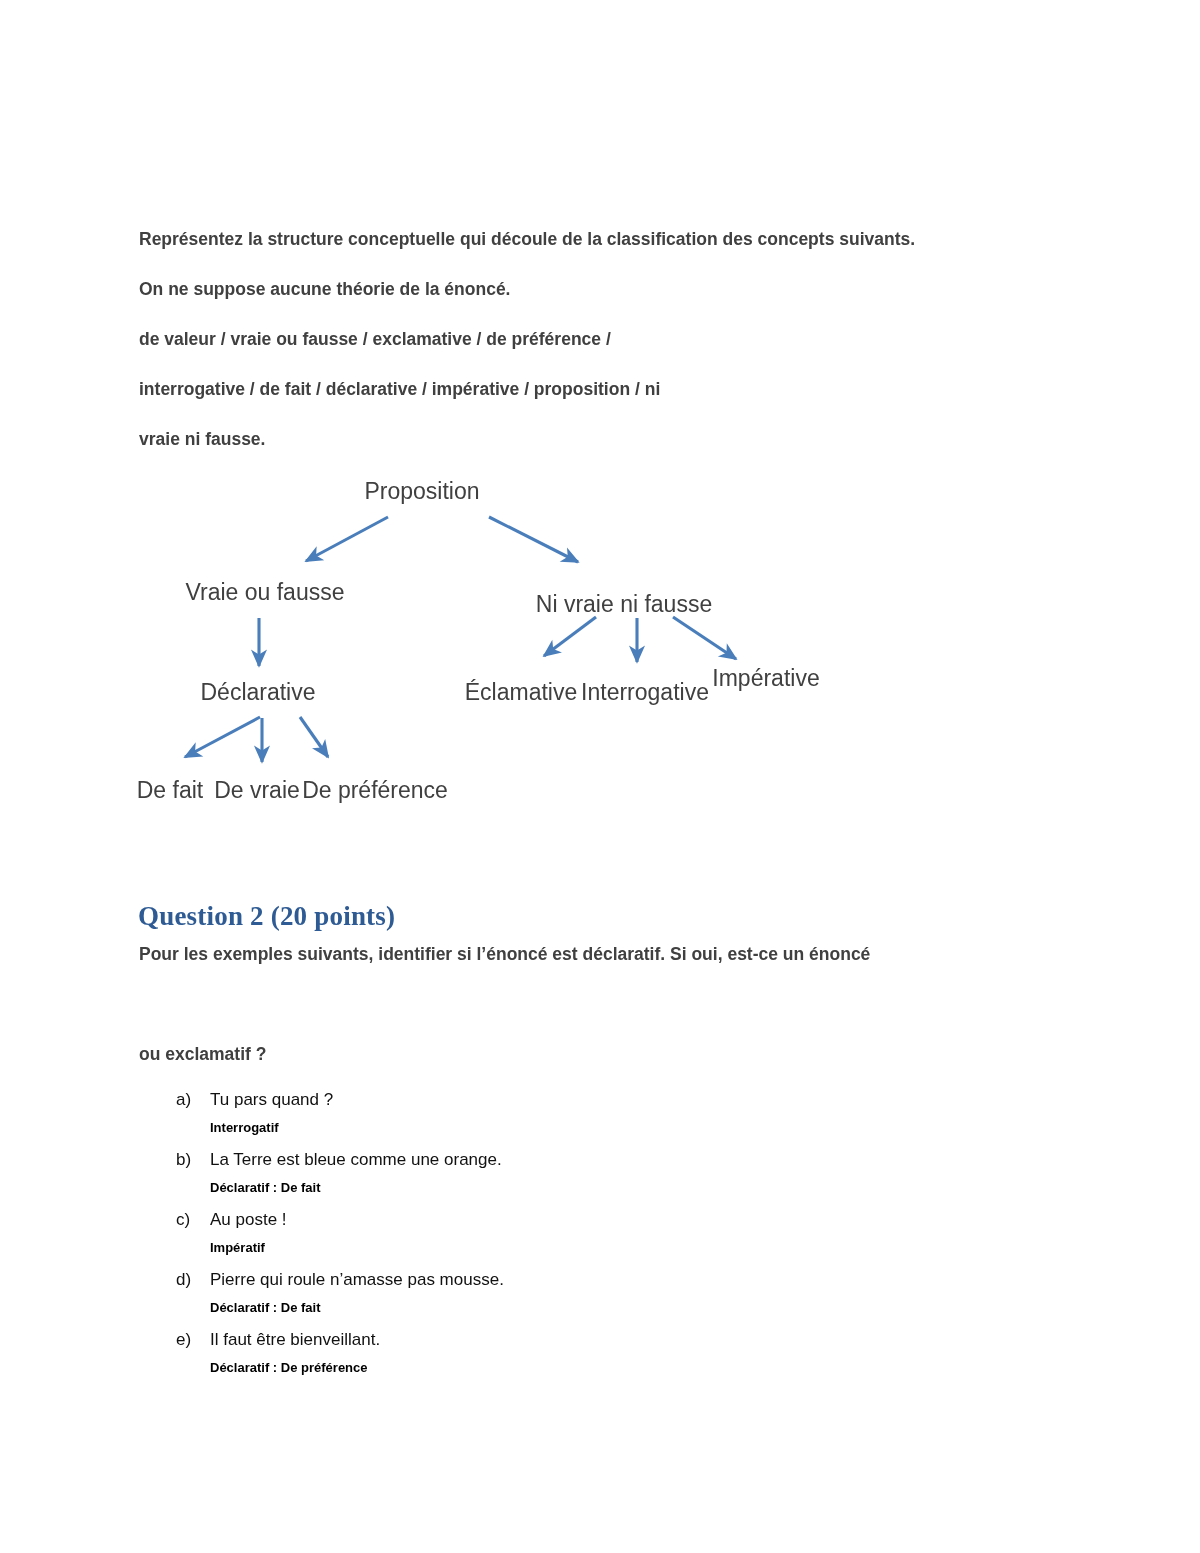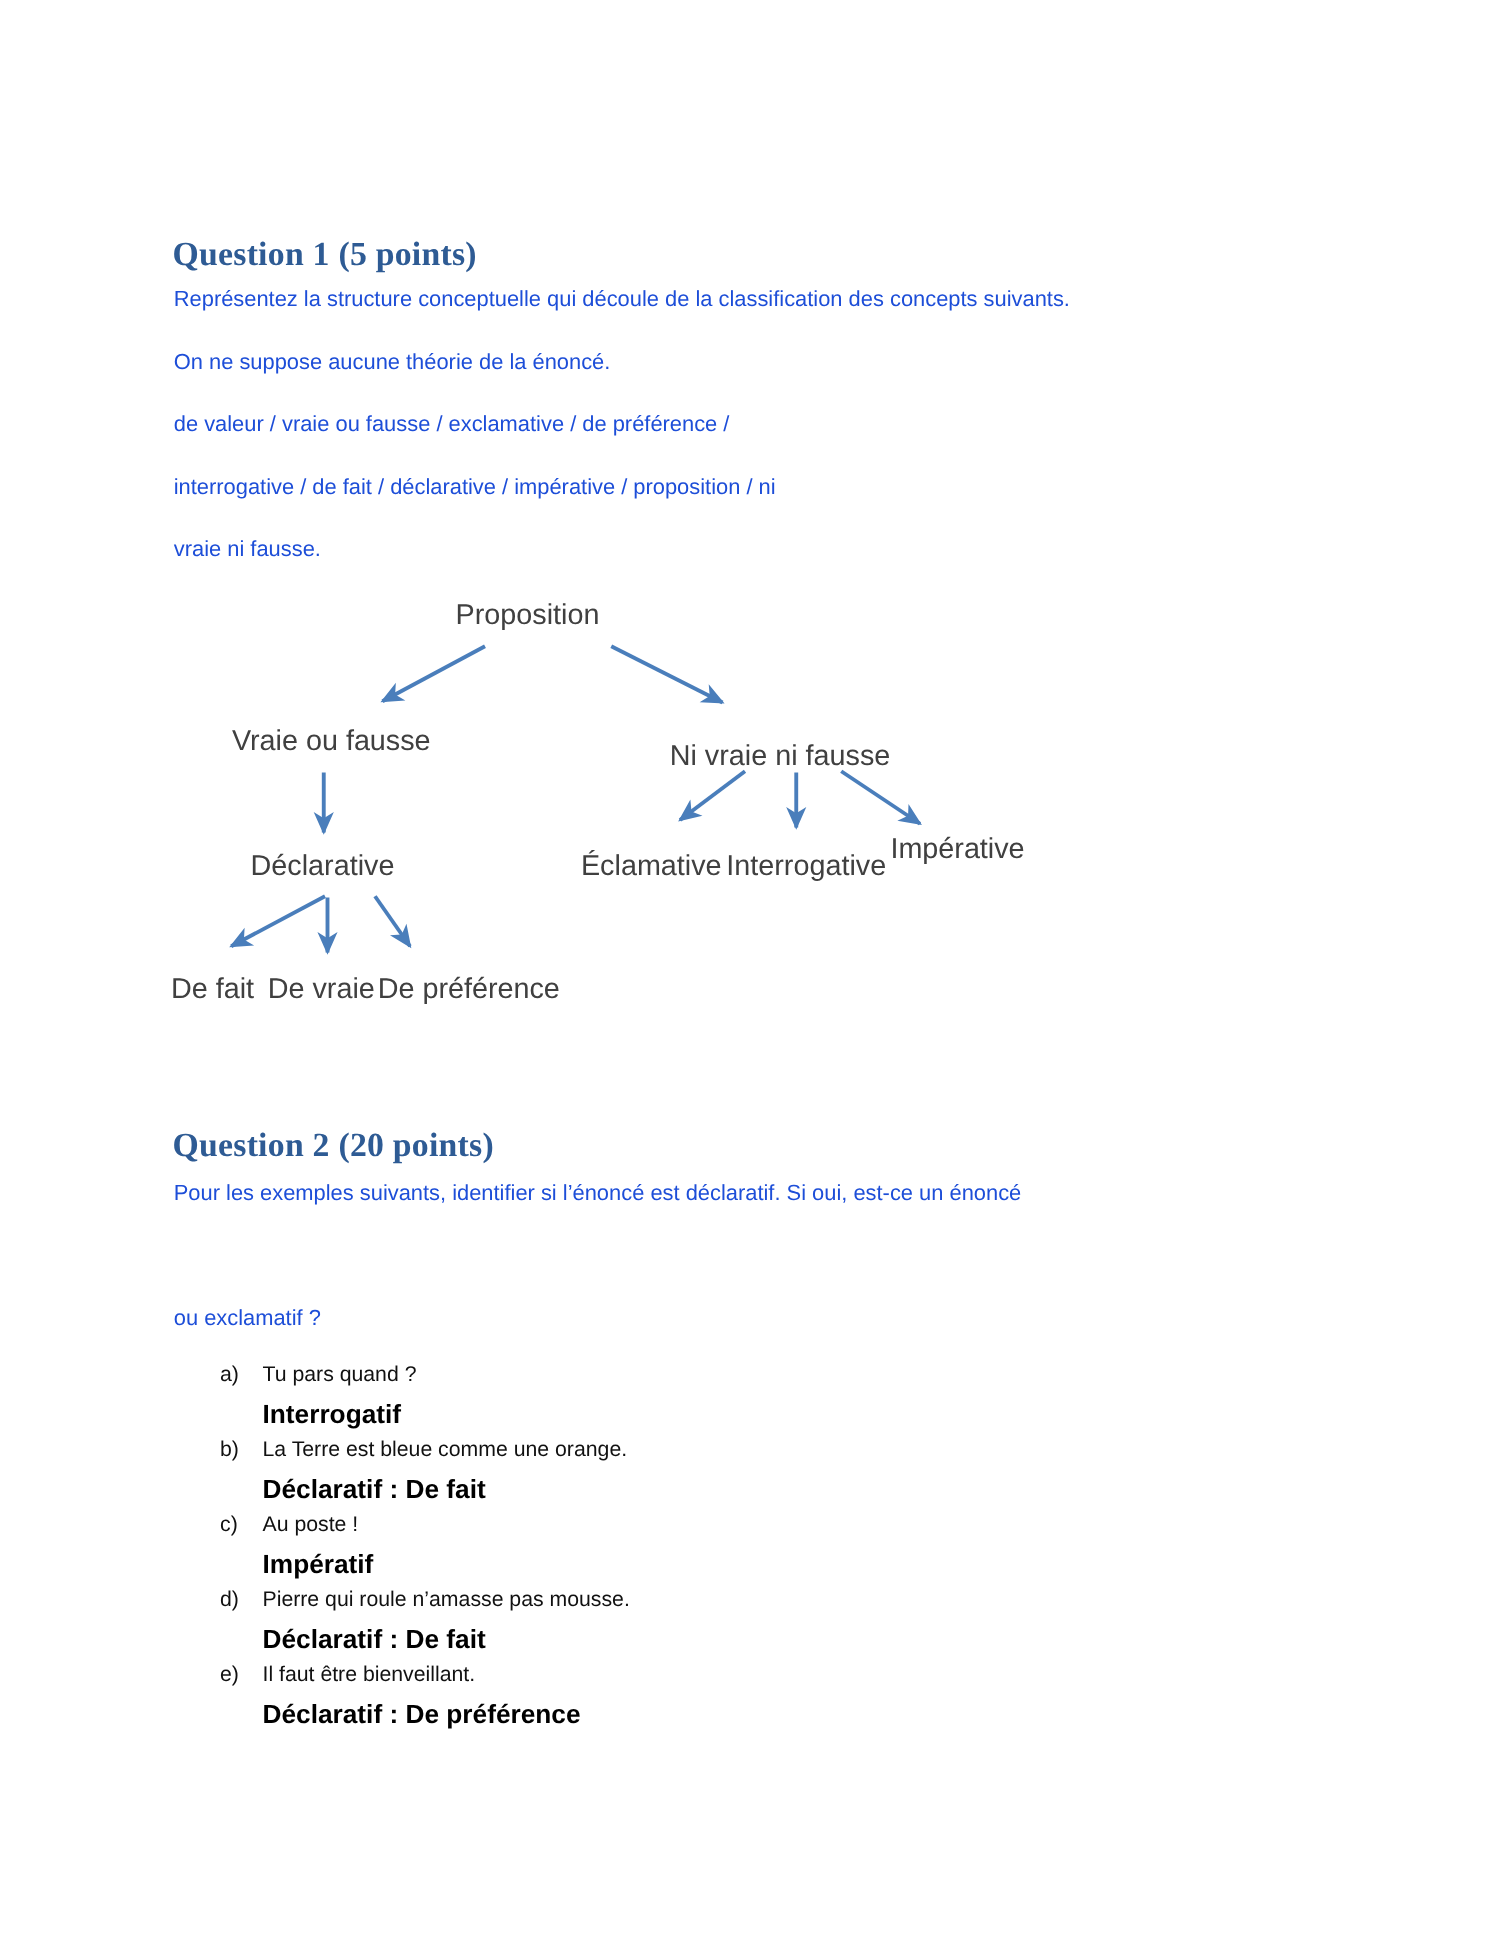--- a/index.html
+++ b/index.html
@@ -30,22 +30,23 @@
   }
   #q1-heading { top: 188px; }
   #q2-heading { top: 901px; }
 
   
   .para {
     position: absolute;
     left: 139px;
     font-size: 17.5px;
     line-height: 22px;
-    color: #1d4ed8;
-    white-space: nowrap;
+    color: #404040;
+    white-space: nowrap;
+    font-weight: bold;
   }
 
   
   .diagram {
     position: absolute;
     left: 0px;
     top: 460px;
     width: 900px;
     height: 360px;
   }
@@ -86,32 +87,31 @@
     position: absolute;
     left: 210px;
     font-size: 17px;
     color: #111111;
     white-space: nowrap;
   }
   .li-answer {
     position: absolute;
     left: 210px;
     top: 30px;
-    font-size: 21px;
+    font-size: 13px;
     font-weight: bold;
     color: #000000;
     white-space: nowrap;
   }
 </style>
 </head>
 <body>
 
 <div class="page">
 
-  <div class="q-heading" id="q1-heading">Question 1 (5 points)</div>
 
   <div class="para" style="top:228px;">Représentez la structure conceptuelle qui découle de la classification des concepts suivants.</div>
   <div class="para" style="top:278px;">On ne suppose aucune théorie de la énoncé.</div>
   <div class="para" style="top:378px;">interrogative / de fait / déclarative / impérative / proposition / ni</div>
   <div class="para" style="top:328px;">de valeur / vraie ou fausse / exclamative / de préférence /</div>
   <div class="para" style="top:428px;">vraie ni fausse.</div>
 
   <div class="diagram">
 
     <svg viewBox="0 0 900 360">

